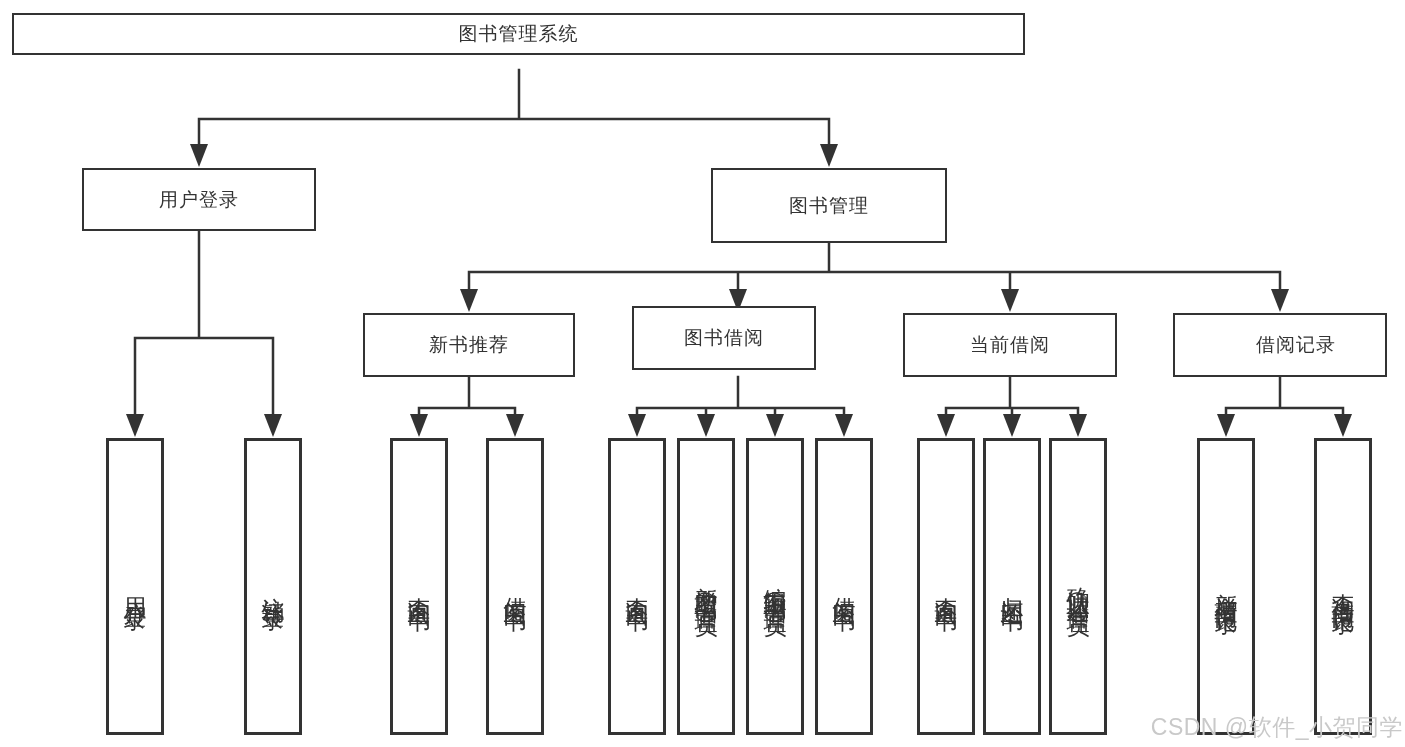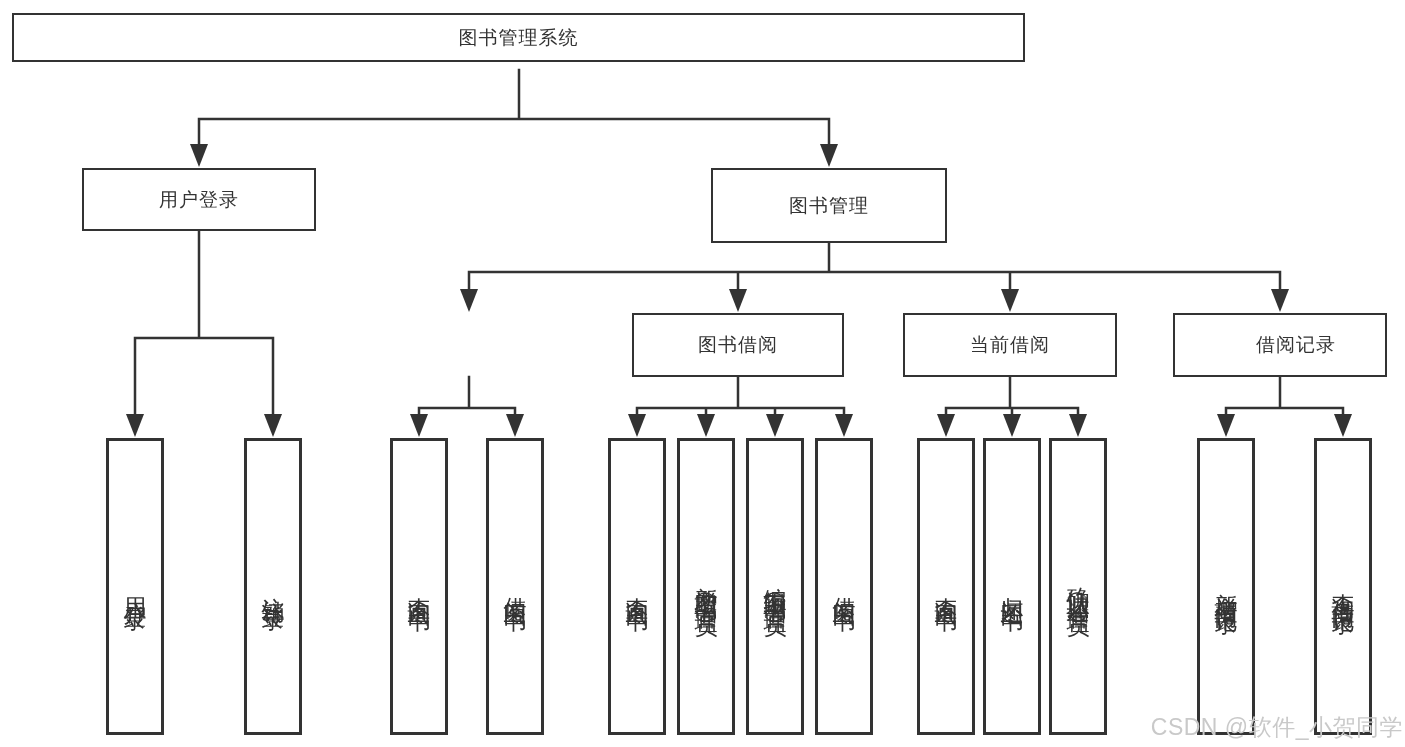--- a/index.html
+++ b/index.html
@@ -84,32 +84,35 @@
       <polygon points="775,437 766,414 784,414"></polygon>
       <polygon points="844,437 835,414 853,414"></polygon>
       <polygon points="946,437 937,414 955,414"></polygon>
       <polygon points="1012,437 1003,414 1021,414"></polygon>
       <polygon points="1078,437 1069,414 1087,414"></polygon>
       <polygon points="1226,437 1217,414 1235,414"></polygon>
       <polygon points="1343,437 1334,414 1352,414"></polygon>
     </g>
   </svg>
 
-  <div class="box" style="left:12px;top:13px;width:1013px;height:49px;align-items:center;">
+  <div class="box" style="left:12px;top:13px;width:1013px;height:42px;align-items:center;">
     <span>图书管理系统</span>
   </div>
 
   <div class="box" style="left:82px;top:168px;width:234px;height:63px;">
     <span>用户登录</span>
   </div>
   <div class="box" style="left:711px;top:168px;width:236px;height:75px;">
     <span>图书管理</span>
   </div>
 
-  <div class="box" style="left:632px;top:313px;width:212px;height:64px;">
+  <div class="box" style="left:363px;top:313px;width:212px;height:64px;">
+    <span>新书推荐</span>
+  </div>
+  <div class="box" style="left:632px;top:306px;width:184px;height:64px;">
     <span>图书借阅</span>
   </div>
   <div class="box" style="left:903px;top:313px;width:214px;height:64px;">
     <span>当前借阅</span>
   </div>
   <div class="box" style="left:1173px;top:313px;width:214px;height:64px;padding-left:32px;">
     <span>借阅记录</span>
   </div>
 
   <div class="box leaf" style="left:106px;top:438px;width:58px;height:297px;">

